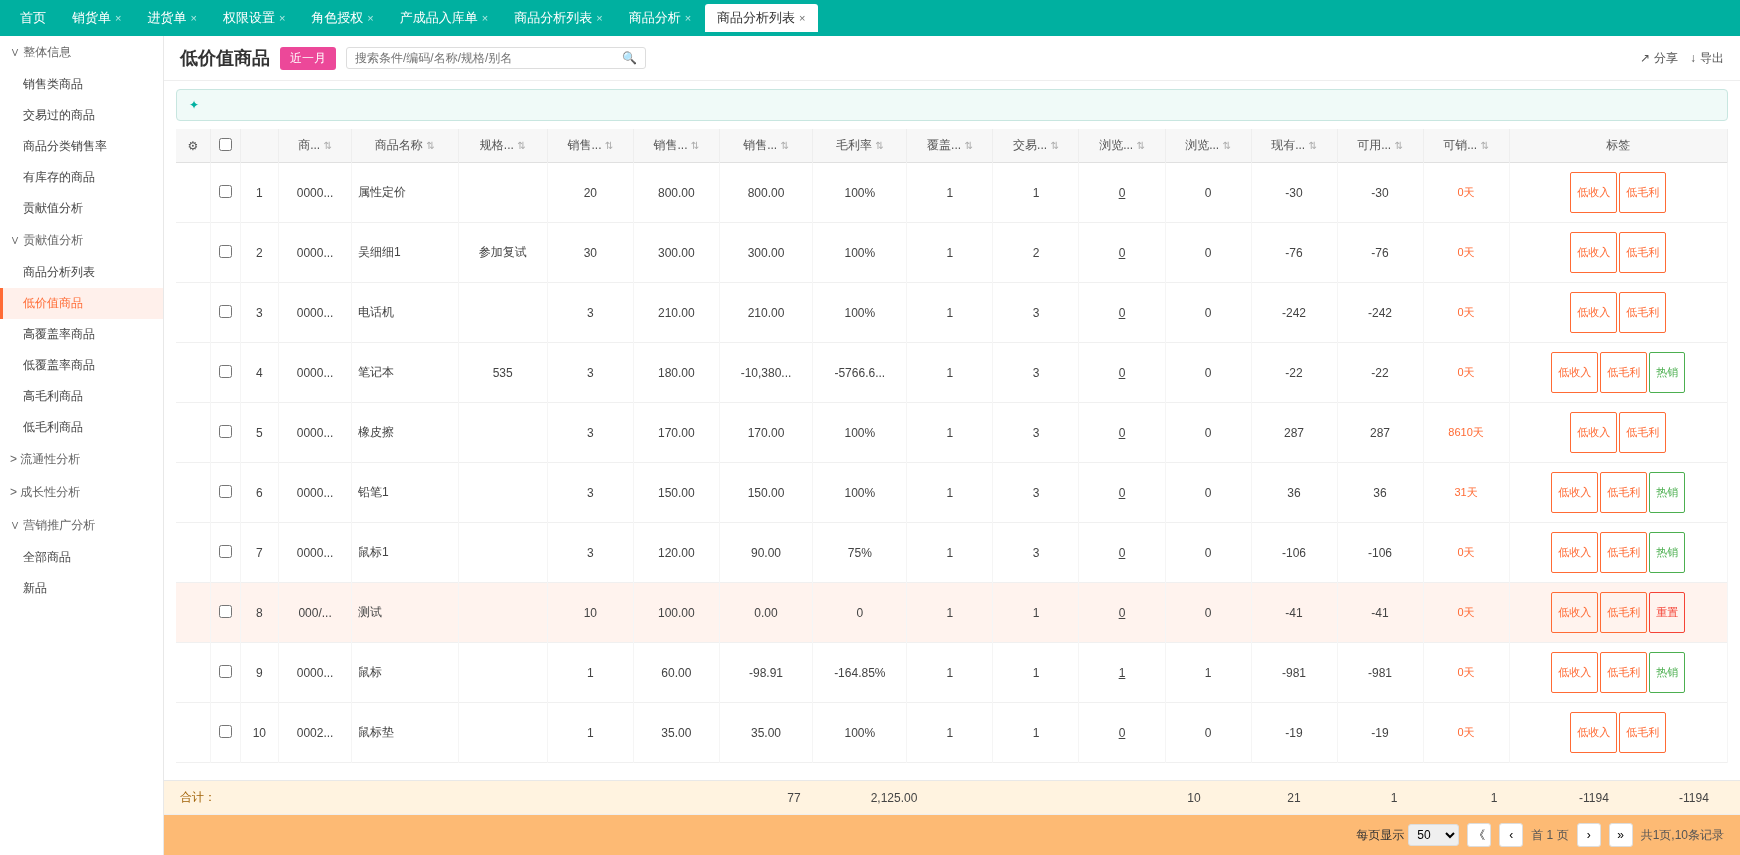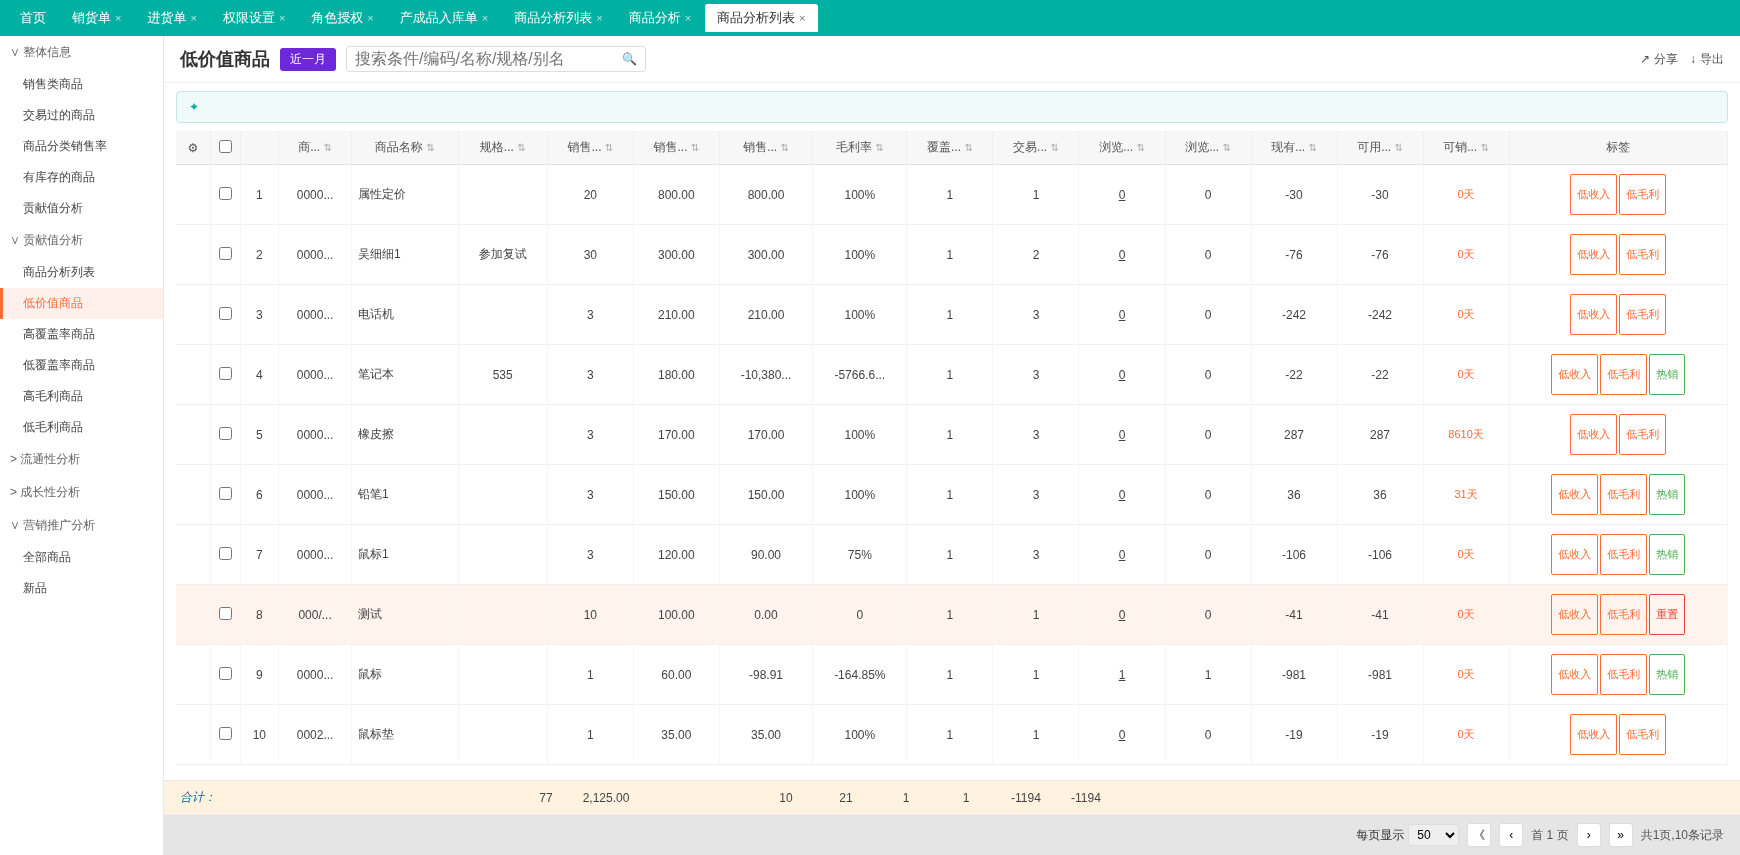--- a/index.html
+++ b/index.html
@@ -84,42 +84,42 @@
       border-bottom: 1px solid #eee;
       gap: 10px;
       flex-shrink: 0;
     }
     .page-title {
       font-size: 18px;
       font-weight: 600;
       color: #333;
     }
     .date-filter-btn {
-      background: #6d28d9;
+      background: #ec4899;
       color: #fff;
       border: none;
       border-radius: 3px;
       padding: 3px 10px;
       font-size: 12px;
       cursor: pointer;
     }
     .search-box {
       display: flex;
       align-items: center;
       border: 1px solid #ddd;
       border-radius: 3px;
       padding: 3px 8px;
       gap: 6px;
       flex: 1;
       max-width: 300px;
     }
     .search-box input {
       border: none;
       outline: none;
-      font-size: 16px;
+      font-size: 12px;
       color: #999;
       width: 100%;
     }
     .header-actions {
       margin-left: auto;
       display: flex;
       gap: 12px;
       align-items: center;
     }
     .action-btn {
@@ -202,36 +202,38 @@
     .table-footer {
       border-top: 1px solid #e8e8e8;
       padding: 8px 16px;
       display: flex;
       align-items: center;
       background: #fff3e0;
       flex-shrink: 0;
       font-size: 12px;
       gap: 20px;
     }
-    .footer-label { color: #0369a1; font-weight: 500; font-style: italic; }
+    .footer-label { color: #a16207; font-weight: 500; }
     .footer-values {
       display: flex;
+      gap: 40px;
       flex: 1;
+      justify-content: flex-end;
     }
     .footer-val { color: #444; min-width: 60px; text-align: center; }
 
     
     .pagination {
       display: flex;
       align-items: center;
       justify-content: flex-end;
       padding: 8px 16px;
       gap: 8px;
       border-top: 1px solid #eee;
-      background: #e5e5e5;
+      background: #fdba74;
       flex-shrink: 0;
       font-size: 12px;
     }
     .pagination .per-page { display: flex; align-items: center; gap: 4px; }
     .per-page select { border: 1px solid #ddd; border-radius: 3px; padding: 2px 4px; font-size: 12px; }
     .page-btn {
       width: 24px; height: 24px;
       border: 1px solid #ddd;
       background: #fff;
       border-radius: 3px;

